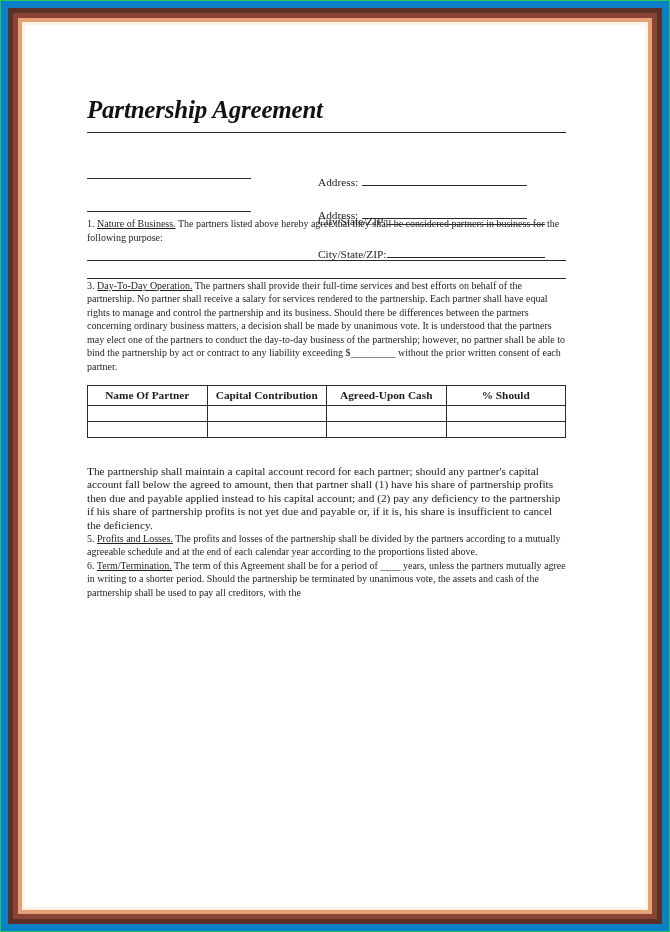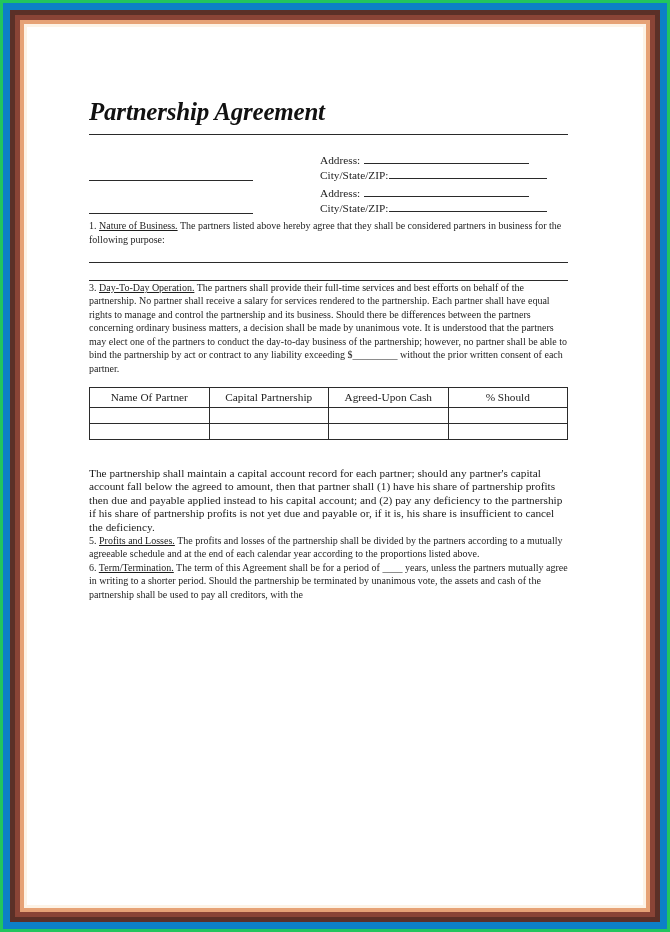--- a/index.html
+++ b/index.html
@@ -14,21 +14,21 @@
     font-family: "Liberation Serif", serif;
   }
 
   
   .frame-blue {
     position: absolute;
     left: 0; top: 0;
     width: 670px; height: 932px;
     background: #0c80c6;
     box-sizing: border-box;
-    border: 3px solid #22c55e;
+    border: 1px solid #22c55e;
   }
   .frame-darkbrown {
     position: absolute;
     left: 7px; top: 7px;
     right: 7px; bottom: 7px;
     background: #5b3027;
     box-sizing: border-box;
   }
   .frame-midbrown {
     position: absolute;
@@ -116,20 +116,21 @@
   .addr {
     position: absolute;
     left: 231px;
     top: 0;
     width: 248px;
     font-size: 11.3px;
     line-height: 13.6px;
   }
   .addr-line {
     white-space: nowrap;
+    margin-top: 24px;
   }
   .addr-fill {
     display: inline-block;
     border-bottom: 1.1px solid #2a2a2a;
     height: 10px;
     vertical-align: baseline;
   }
   .addr-fill.w1 { width: 165px; margin-left: 4px; }
   .addr-fill.w2 { width: 158px; margin-left: 1px; }
 
@@ -158,21 +159,21 @@
     width: 100%;
     table-layout: fixed;
   }
   table.cap-table th,
   table.cap-table td {
     border: 1.1px solid #2b2b2b;
     padding: 0;
   }
   table.cap-table th {
     font-size: 11.3px;
-    font-weight: normal;
+    font-weight: bold;
     text-align: center;
     height: 19px;
     line-height: 19px;
     white-space: nowrap;
   }
   table.cap-table td {
     height: 15px;
   }
 
   .after-table { margin-top: 27px; }
@@ -219,21 +220,21 @@
               <div class="rule-full second"></div>
 
 
               <div class="sec"><span>3.</span> <span class="u">Day-To-Day Operation.</span><span>  The partners shall provide their full-time services and best efforts on behalf of the partnership.  No partner shall receive a salary for services rendered to the partnership.  Each partner shall have equal rights to manage and control the partnership and its business.  Should there be differences between the partners concerning ordinary business matters, a decision shall be made by unanimous vote. It is understood that the partners may elect one of the partners to conduct the day-to-day business of the partnership; however, no partner shall be able to bind the partnership by act or contract to any liability exceeding $_________ without the prior written consent of each partner.</span></div>
 
 
               <table class="cap-table">
                 <thead>
                   <tr>
                     <th>Name Of Partner</th>
-                    <th>Capital Partnership</th>
+                    <th>Capital Contribution</th>
                     <th>Agreed-Upon Cash</th>
                     <th>% Should</th>
                   </tr>
                 </thead>
                 <tbody>
                   <tr>
                     <td></td>
                     <td></td>
                     <td></td>
                     <td></td>

